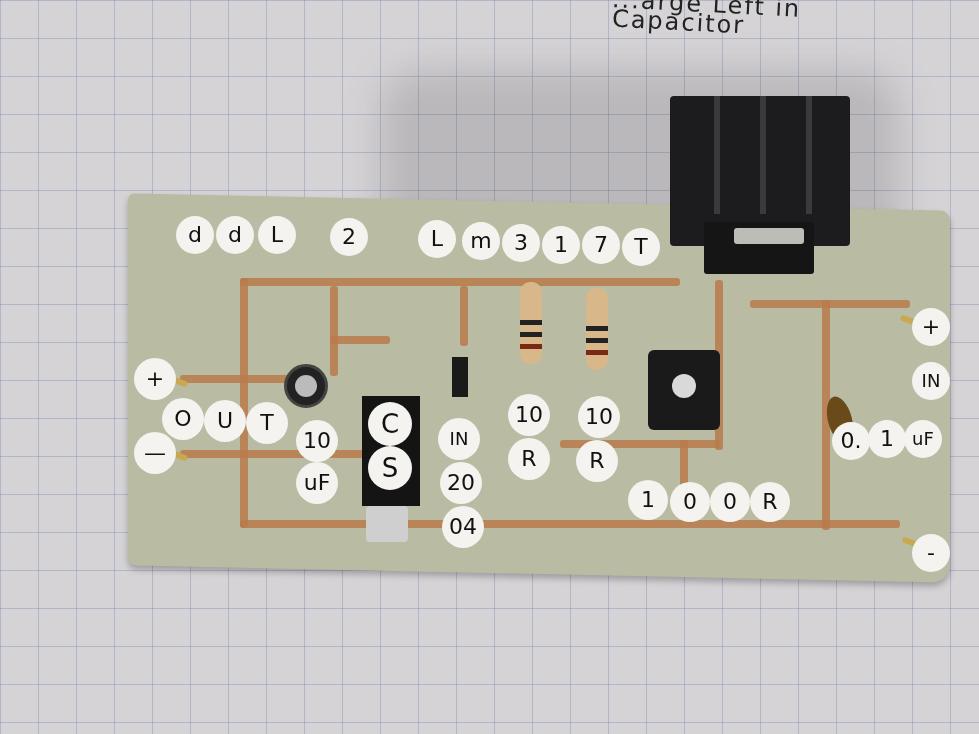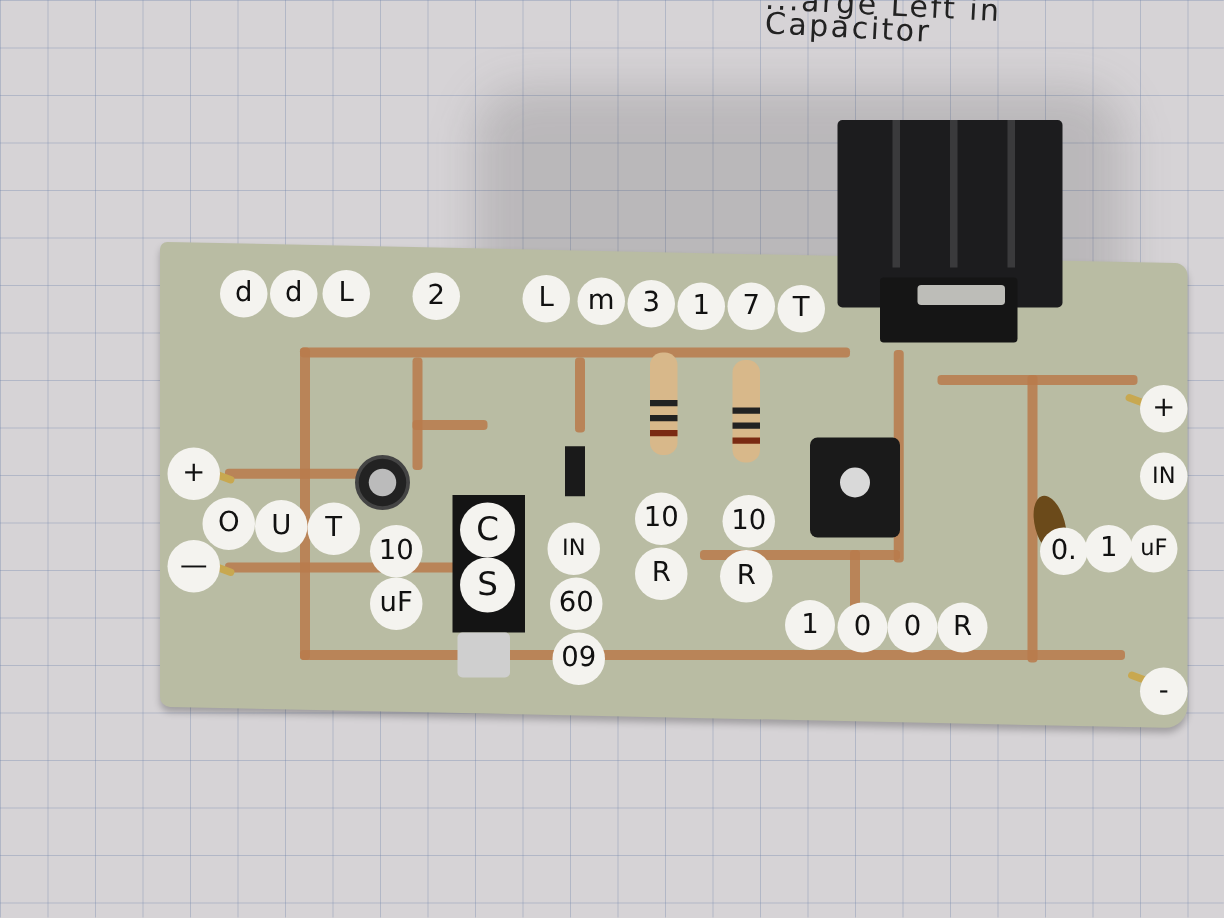--- a/index.html
+++ b/index.html
@@ -143,22 +143,22 @@
 <div class="sticker" style="left:204px;top:400px;width:42px;height:42px;line-height:42px;">U</div>
 <div class="sticker" style="left:246px;top:402px;width:42px;height:42px;line-height:42px;">T</div>
 
 <div class="sticker" style="left:296px;top:420px;width:42px;height:42px;line-height:42px;">10</div>
 <div class="sticker" style="left:296px;top:462px;width:42px;height:42px;line-height:42px;">uF</div>
 
 <div class="sticker" style="left:368px;top:402px;width:44px;height:44px;line-height:44px;font-size:26px;">C</div>
 <div class="sticker" style="left:368px;top:446px;width:44px;height:44px;line-height:44px;font-size:26px;">S</div>
 
 <div class="sticker" style="left:438px;top:418px;width:42px;height:42px;line-height:42px;font-size:18px;">IN</div>
-<div class="sticker" style="left:440px;top:462px;width:42px;height:42px;line-height:42px;">60</div>
-<div class="sticker" style="left:442px;top:506px;width:42px;height:42px;line-height:42px;">09</div>
+<div class="sticker" style="left:440px;top:462px;width:42px;height:42px;line-height:42px;">20</div>
+<div class="sticker" style="left:442px;top:506px;width:42px;height:42px;line-height:42px;">04</div>
 
 <div class="sticker" style="left:508px;top:394px;width:42px;height:42px;line-height:42px;">10</div>
 <div class="sticker" style="left:508px;top:438px;width:42px;height:42px;line-height:42px;">R</div>
 <div class="sticker" style="left:578px;top:396px;width:42px;height:42px;line-height:42px;">10</div>
 <div class="sticker" style="left:576px;top:440px;width:42px;height:42px;line-height:42px;">R</div>
 
 <div class="sticker" style="left:628px;top:480px;width:40px;height:40px;line-height:40px;">1</div>
 <div class="sticker" style="left:670px;top:482px;width:40px;height:40px;line-height:40px;">0</div>
 <div class="sticker" style="left:710px;top:482px;width:40px;height:40px;line-height:40px;">0</div>
 <div class="sticker" style="left:750px;top:482px;width:40px;height:40px;line-height:40px;">R</div>

